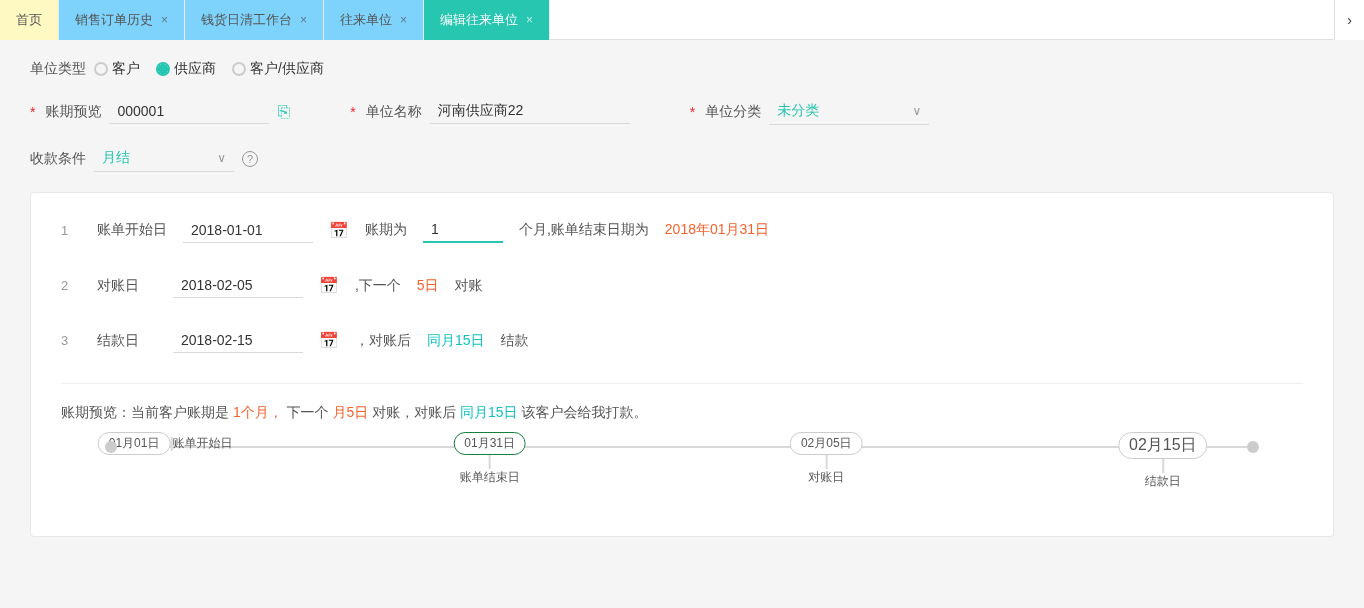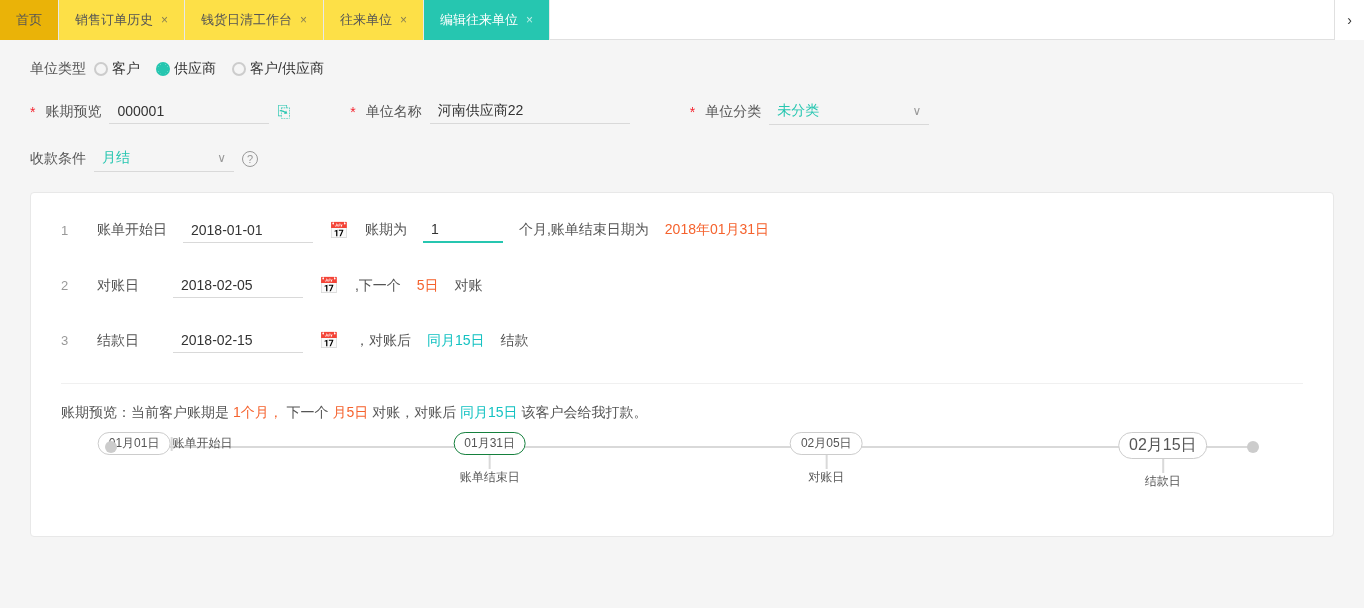--- a/index.html
+++ b/index.html
@@ -17,33 +17,33 @@
     .tab-item {
       display: flex;
       align-items: center;
       padding: 0 16px;
       height: 40px;
       cursor: pointer;
       font-size: 13px;
       color: #555;
       border-right: 1px solid #e8e8e8;
       white-space: nowrap;
-      background: #fde047;
+      background: #7dd3fc;
     }
     .tab-item.active {
       background: #26c6b0;
       color: #fff;
     }
     .tab-item .close-icon {
       margin-left: 8px;
       font-size: 12px;
       opacity: 0.7;
     }
     .tab-item.home {
-      background: #eab308;
+      background: #fef9c3;
     }
     .tab-chevron {
       margin-left: auto;
       padding: 0 12px;
       height: 40px;
       display: flex;
       align-items: center;
       cursor: pointer;
       background: #fff;
       border-left: 1px solid #e0e0e0;

